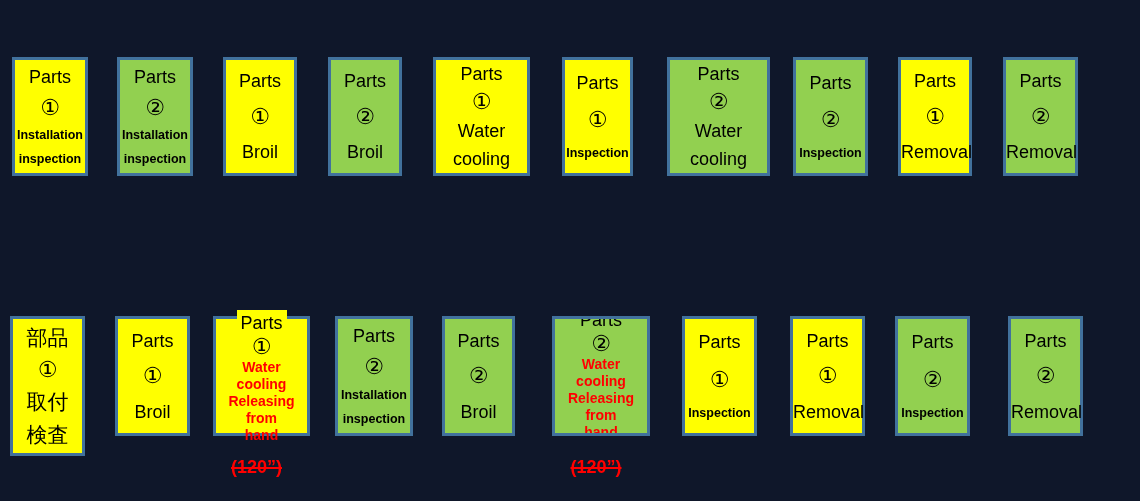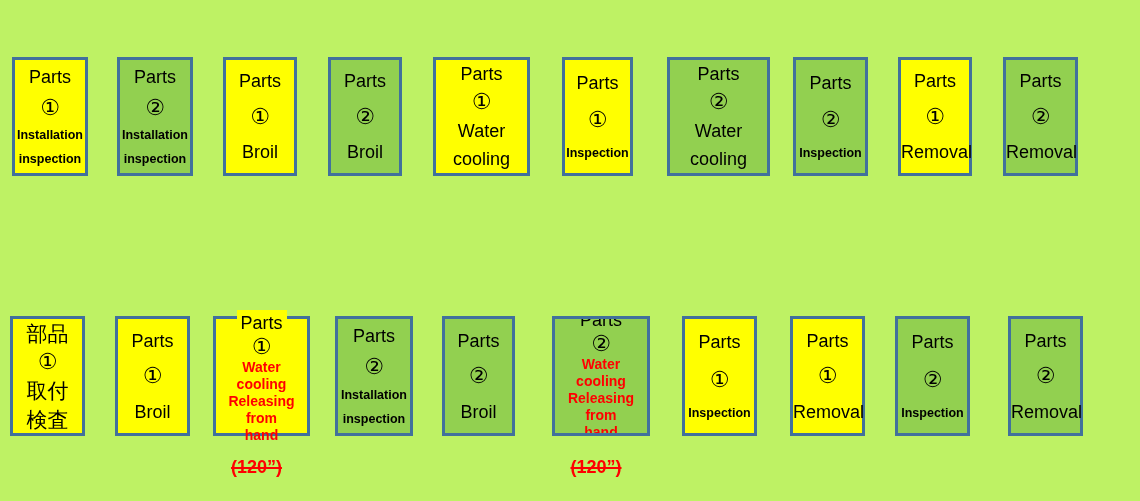--- a/index.html
+++ b/index.html
@@ -36,21 +36,21 @@
   .below-label{
     position:absolute;text-align:center;
     color:var(--red,#FF0000);font-weight:700;font-size:18px;
     text-decoration:line-through;text-decoration-thickness:2px;
     font-family:"Liberation Sans","DejaVu Sans",sans-serif;
   }
 </style>
 </head>
 <body>
 
-<div class="canvas" style="background: #bef264;">
+<div class="canvas" style="background: #0f172a;">
     <div class="box yellow" style="left: 12px; top: 57px; width: 76px; height: 119px;">
       <div class="ln lg first">Parts</div>
       <div class="ln cir">①</div>
       <div class="ln sm">Installation</div>
       <div class="ln sm">inspection</div>
     </div>
     <div class="box green" style="left: 117px; top: 57px; width: 76px; height: 119px;">
       <div class="ln lg first">Parts</div>
       <div class="ln cir">②</div>
       <div class="ln sm">Installation</div>
@@ -91,21 +91,21 @@
     <div class="box yellow" style="left: 898px; top: 57px; width: 74px; height: 119px;">
       <div class="ln lg first">Parts</div>
       <div class="ln cir">①</div>
       <div class="ln lg">Removal</div>
     </div>
     <div class="box green" style="left: 1003px; top: 57px; width: 75px; height: 119px;">
       <div class="ln lg first">Parts</div>
       <div class="ln cir">②</div>
       <div class="ln lg">Removal</div>
     </div>
-    <div class="box yellow" style="left: 10px; top: 316px; width: 75px; height: 120px;">
+    <div class="box yellow" style="left: 10px; top: 316px; width: 75px; height: 140px;">
       <div class="ln jp first">部品</div>
       <div class="ln cir">①</div>
       <div class="ln jp">取付</div>
       <div class="ln jp">検査</div>
     </div>
     <div class="box yellow" style="left: 115px; top: 316px; width: 75px; height: 120px;">
       <div class="ln lg first">Parts</div>
       <div class="ln cir">①</div>
       <div class="ln lg">Broil</div>
     </div>

